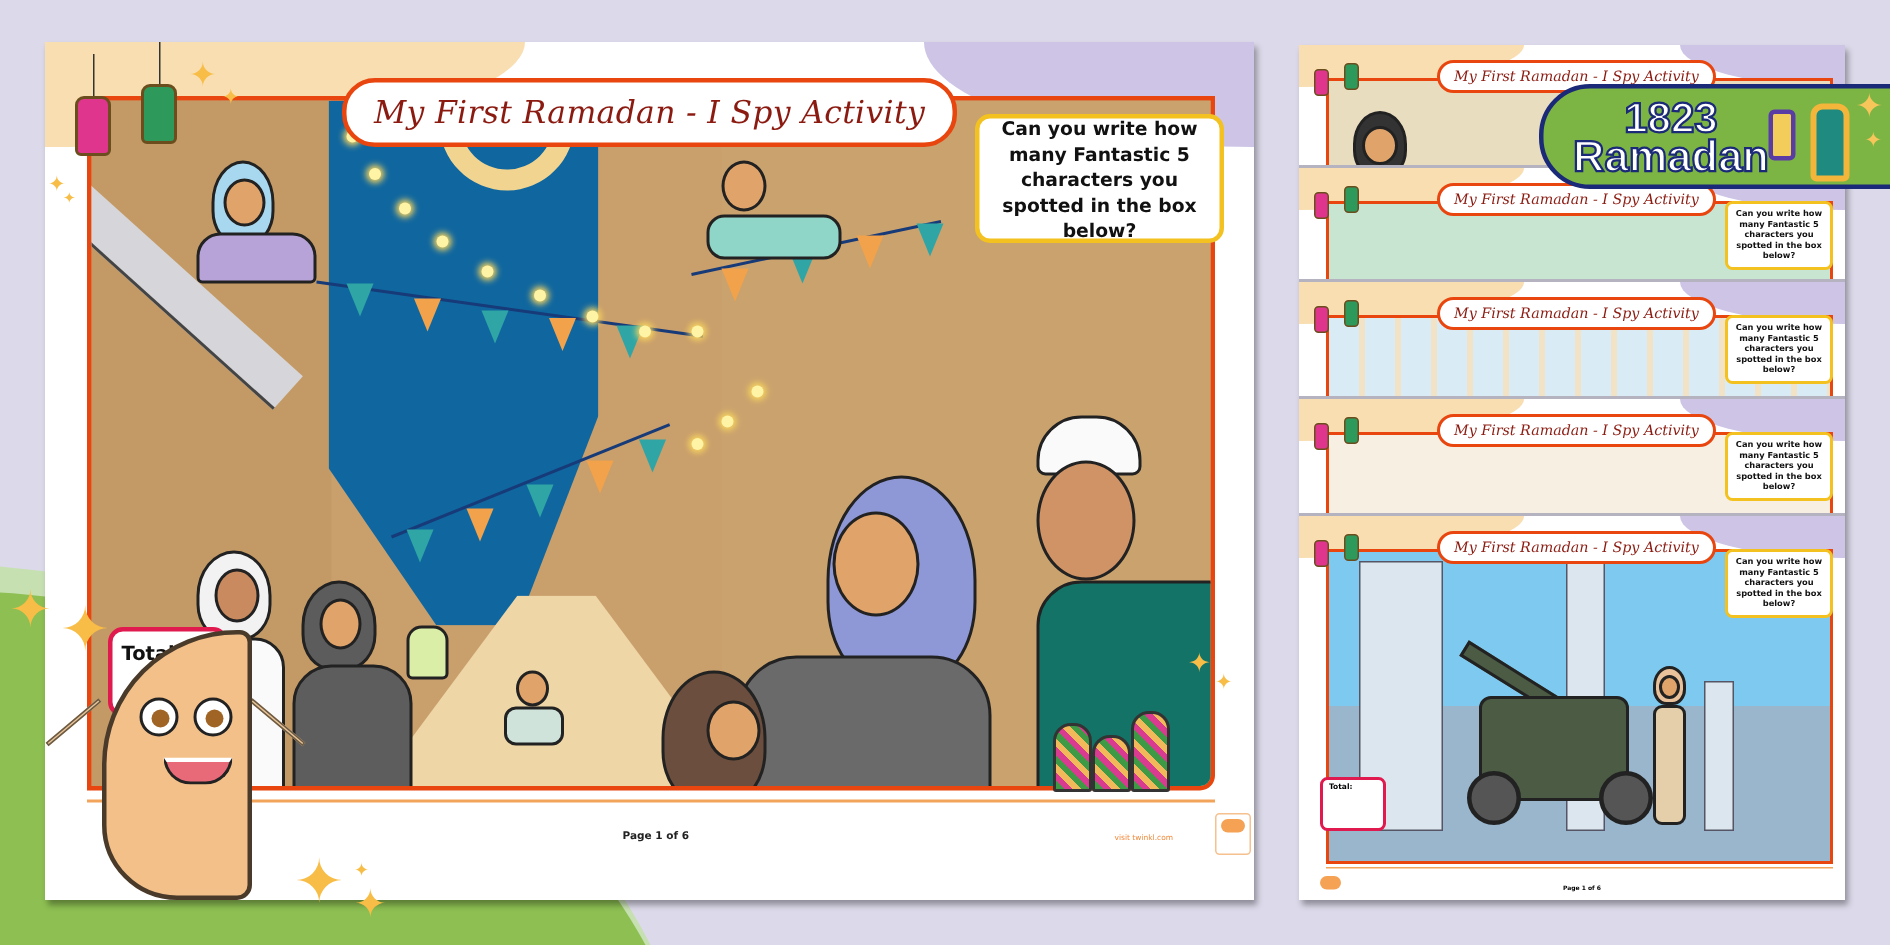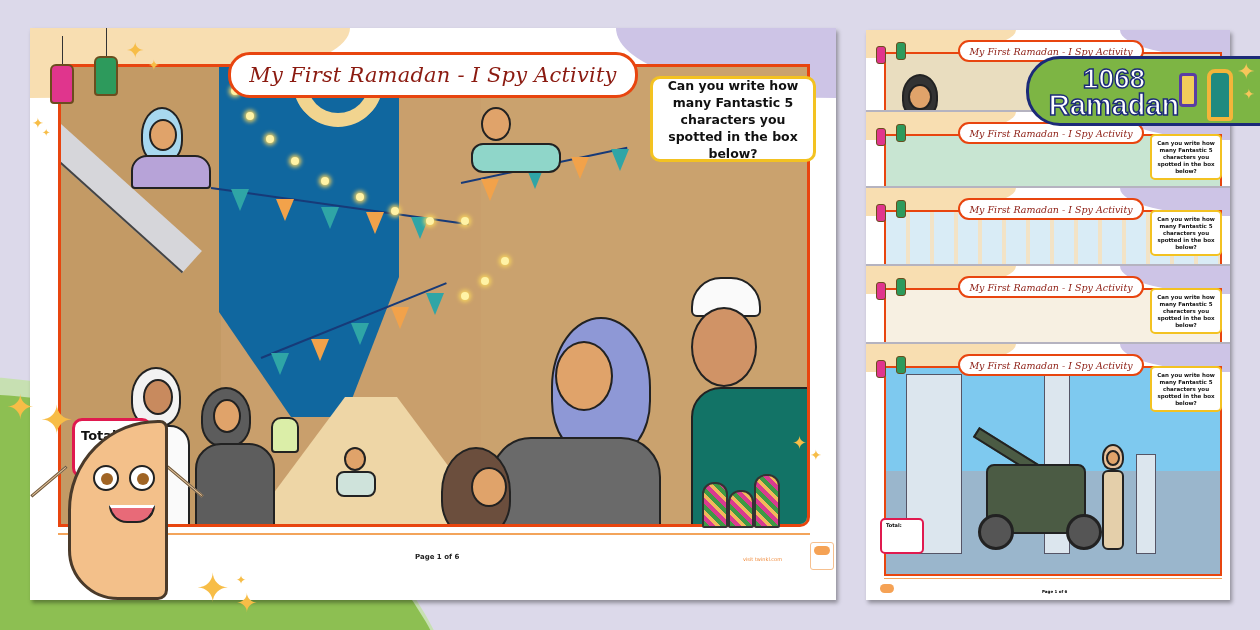--- a/index.html
+++ b/index.html
@@ -488,20 +488,20 @@
       </div>
     <div class="t-total"><span>Total:</span></div>
     <div class="t-footer-line"></div>
     <div class="t-logo"></div>
     <div class="t-page">Page 1 of 6</div>
   </div>
 </div>
 
 <div class="badge">
   <div class="badge-text">
-    <span class="badge-year">1068</span>
+    <span class="badge-year">1823</span>
     <span class="badge-word">Ramadan</span>
   </div>
   <div class="badge-lantern-purple"></div>
   <div class="badge-lantern-gold"></div>
   <span class="sparkle" style="left:208px;top:2px;font-size:22px;color:#f7c65a;">✦</span>
   <span class="sparkle" style="left:214px;top:28px;font-size:14px;color:#f7c65a;">✦</span>
 </div>
 
 </body></html>

